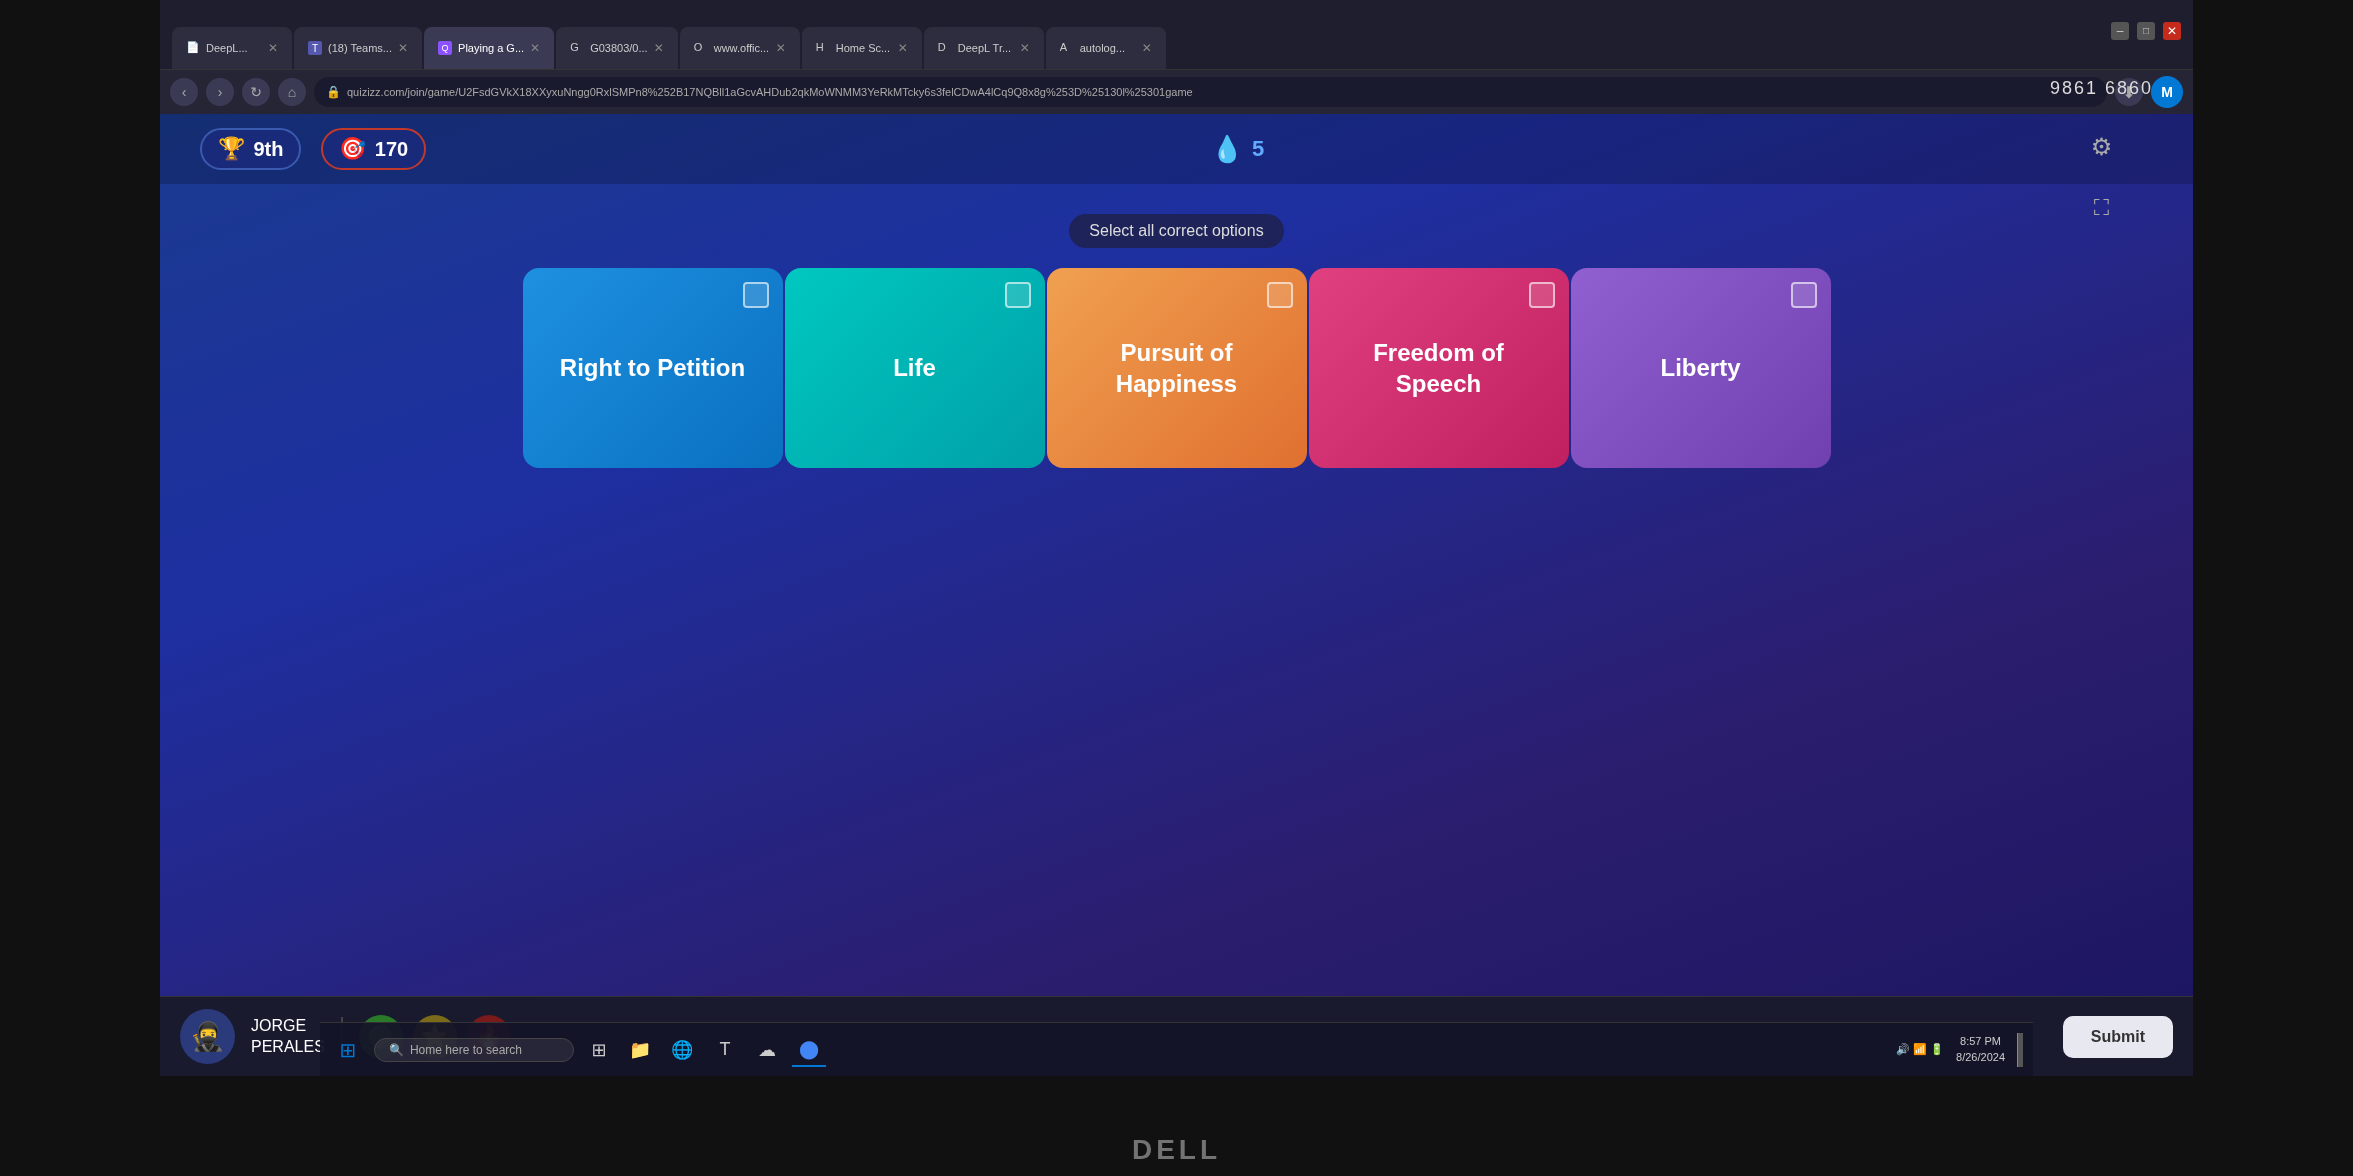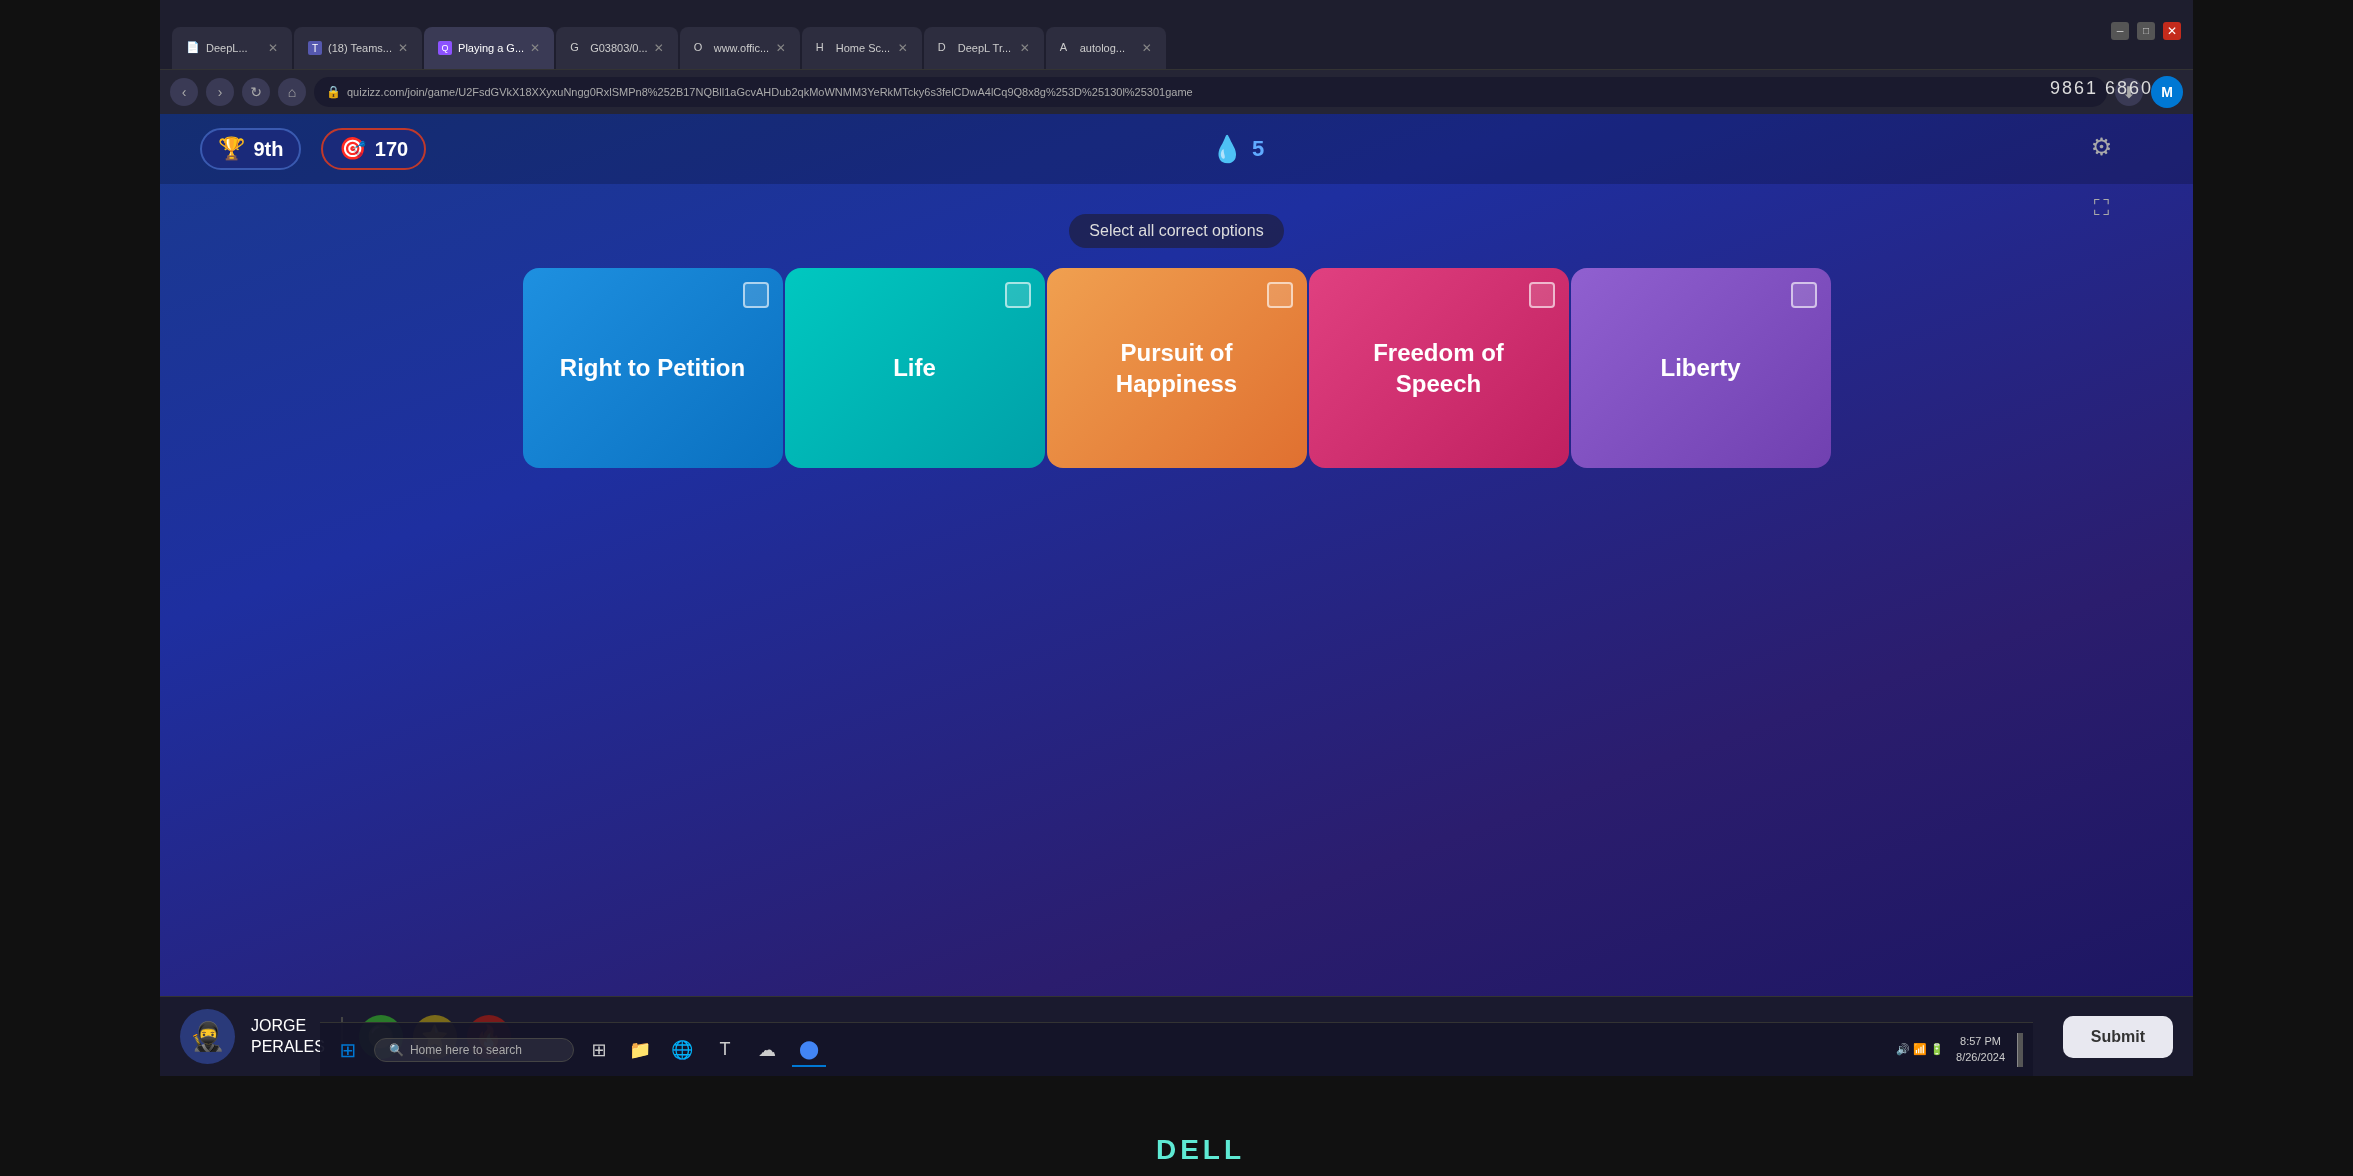--- a/index.html
+++ b/index.html
@@ -485,25 +485,24 @@
       text-align: center;
       line-height: 1.4;
     }
 
     
     .dell-logo {
       position: absolute;
       bottom: 10px;
       left: 50%;
       transform: translateX(-50%);
-      color: #5eead4;
+      color: #737373;
       font-size: 28px;
       font-weight: bold;
       letter-spacing: 4px;
-      margin-left: 24px;
     }
   </style>
 </head>
 <body>
 
 <div class="monitor-bezel">
 
   <div class="screen">
 
     <div class="browser-bar">

